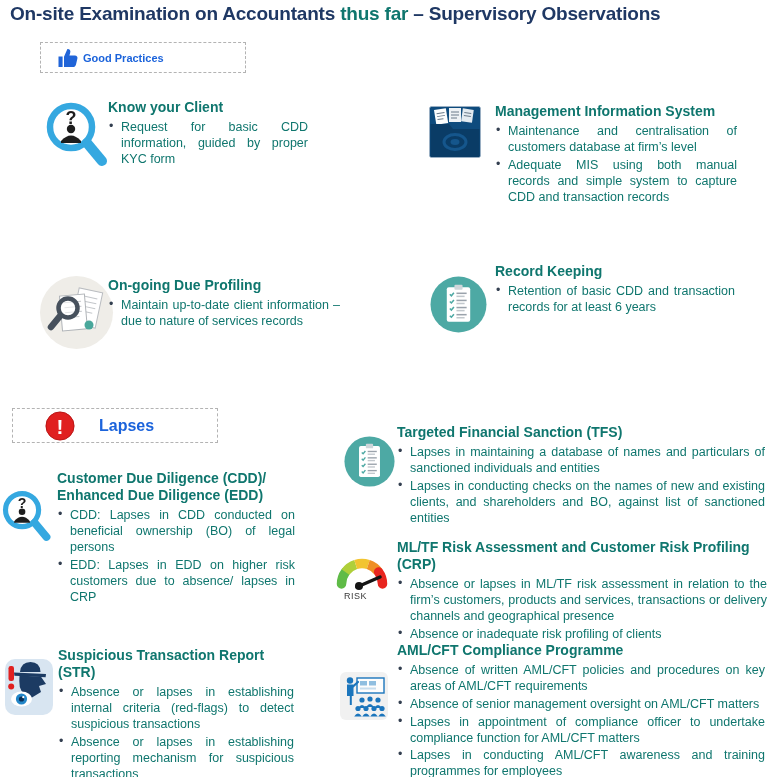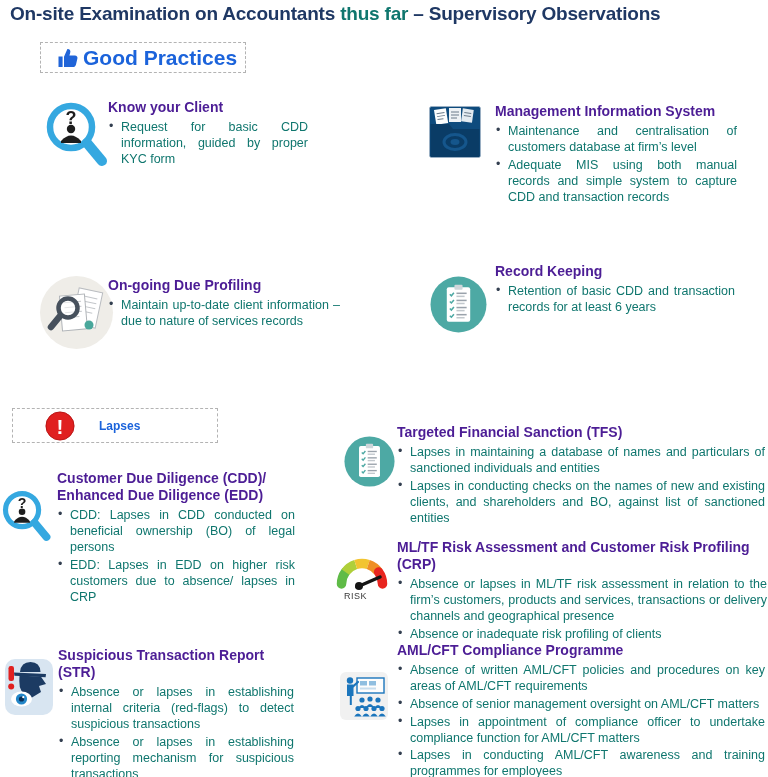--- a/index.html
+++ b/index.html
@@ -8,26 +8,26 @@
   .page { position:relative; width:768px; height:777px; background:#fff; overflow:hidden; }
 
   .title { position:absolute; left:10px; top:3px; width:752px;
            font-size:19px; font-weight:bold; color:#1F3864; letter-spacing:-0.2px; }
   .title .hl { color:#0f766e; }
 
   .badge { position:absolute; border:1px dashed #b3b3b3; background:#fff;
            display:flex; align-items:center; }
   .badge-label { color:#1B63DB; font-weight:bold; }
   .gp-badge { left:40px; top:42px; width:206px; height:31px; padding-left:15px; gap:3px; }
-  .gp-badge .badge-label { font-size:21px; }
+  .gp-badge .badge-label { font-size:11px; }
   .lapses-badge { left:12px; top:408px; width:206px; height:35px; padding-left:32px; gap:24px; }
-  .lapses-badge .badge-label { font-size:12px; }
+  .lapses-badge .badge-label { font-size:16px; }
 
   .item { position:absolute; }
-  .h { color:#4c1d95; font-size:14px; font-weight:bold; line-height:1.22; margin-bottom:4px; }
+  .h { color:#0f766e; font-size:14px; font-weight:bold; line-height:1.22; margin-bottom:4px; }
   .bl { list-style:none; }
   .bl li { position:relative; padding-left:13px; text-align:justify;
            color:#0f766e; font-size:12.5px; line-height:1.27; margin-bottom:2px; }
   .bl li::before { content:"\2022"; position:absolute; left:1px; top:-1px; color:#333F50; }
 
   .icon { position:absolute; }
   .icon svg { display:block; width:100%; height:100%; }
 </style>
 </head>
 <body>

